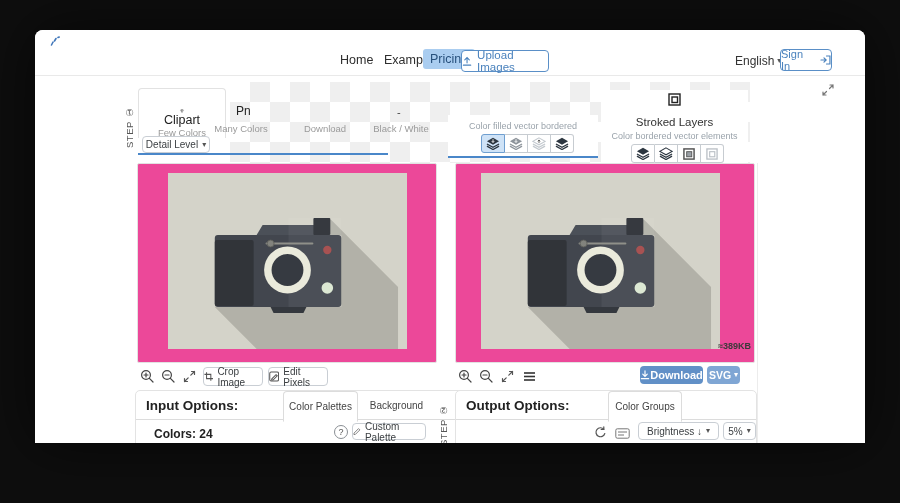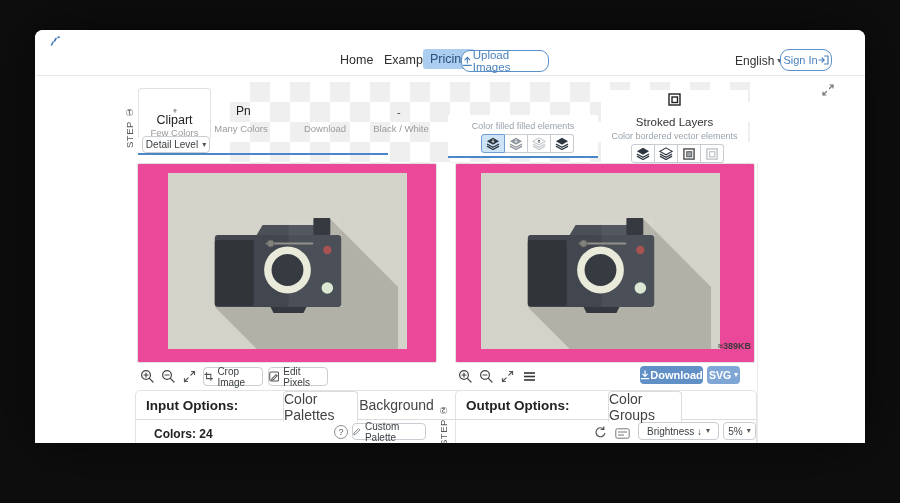--- a/index.html
+++ b/index.html
@@ -14,22 +14,22 @@
     position:absolute;left:35px;top:30px;width:830px;height:413px;
     background:#ffffff;border-radius:8px 8px 0 0;overflow:hidden;
     box-shadow:0 0 60px rgba(0,0,0,.6);
   }
   
   .hdr{left:0;top:0;width:830px;height:46px;border-bottom:1px solid #e9e9e9;background:#fff;}
   .logo{left:20px;top:8px;font-size:26px;font-weight:600;color:#4077ba;letter-spacing:.2px;}
   .navlink{top:23px;font-size:12.5px;color:#2e2e2e;cursor:pointer;}
   .pricing{background:#aacdf0;border-radius:3px;padding:3px 7px;color:#28517d;}
   .blue-outline{
-    border:1px solid #5a8fc7;color:#4a82bd;background:#fff;border-radius:9px;
-    display:flex;align-items:center;justify-content:center;font-size:11.5px;
+    border:1px solid #5a8fc7;color:#4a82bd;background:#fff;border-radius:4px;
+    display:flex;align-items:center;justify-content:center;gap:5px;font-size:11.5px;
   }
   .lang{top:24px;font-size:12px;color:#333;display:flex;align-items:center;gap:3px;}
   .caret{font-size:8px;color:#555;line-height:1;}
   
   .checker{
     background-color:#fff;
     background-image:
       linear-gradient(45deg,#efefef 25%,transparent 25%,transparent 75%,#efefef 75%),
       linear-gradient(45deg,#efefef 25%,transparent 25%,transparent 75%,#efefef 75%);
     background-size:40px 40px;background-position:0 0,20px 20px;
@@ -64,21 +64,21 @@
   .tbicon{width:17px;height:17px;display:flex;align-items:center;justify-content:center;cursor:pointer;}
   .dlbtn{background:#6190c7;color:#fff;border-radius:4px;font-size:11px;font-weight:bold;
     display:flex;align-items:center;justify-content:center;cursor:pointer;}
   .fmtbtn{background:#7fa6d4;color:#fff;border-radius:4px;font-size:10.5px;font-weight:bold;
     display:flex;align-items:center;justify-content:center;gap:3px;cursor:pointer;}
   
   .optcard{background:#fff;border:1px solid #e3e3e3;border-radius:5px;}
   .optheadrow{position:absolute;left:0;top:0;right:0;height:28px;border-bottom:1px solid #dcdcdc;}
   .opttitle{position:absolute;left:10px;top:7px;font-size:13.5px;font-weight:bold;color:#222;}
   .tab{position:absolute;top:0;height:28px;display:flex;align-items:center;justify-content:center;
-    font-size:14px;color:#444;cursor:pointer;}
+    font-size:10px;color:#444;cursor:pointer;}
   .tab.active{height:29px;background:#fff;border:1px solid #dcdcdc;border-bottom:1px solid #fff;
     border-radius:4px 4px 0 0;z-index:2;}
   .helpcirc{width:14px;height:14px;border:1px solid #8a8f94;border-radius:50%;
     display:flex;align-items:center;justify-content:center;font-size:9px;color:#555;}
   svg{display:block;}
 </style>
 </head>
 <body>
 
 <div id="window">
@@ -122,21 +122,21 @@
 
   <svg class="abs" style="left:786px;top:53px" width="14" height="14" viewBox="0 0 14 14">
     <g stroke="#777" stroke-width="1.2" fill="none" stroke-linecap="round">
       <path d="M9 2 H12 V5 M12 2 L8.5 5.5"></path>
         <path d="M5 12 H2 V9 M2 12 L5.5 8.5"></path>
     </g>
   </svg>
 
   <div class="abs steplabel" style="left:89px;top:62px;height:56px">STEP ①</div>
 
-  <div class="abs modecard" style="left:103px;top:58px;width:73px;height:50px;padding-top:20px">
+  <div class="abs modecard" style="left:103px;top:58px;width:88px;height:50px;padding-top:20px">
     <svg width="16" height="14" viewBox="0 0 16 14">
       <g stroke="#333" stroke-width="1" fill="none" stroke-linejoin="round">
         <polygon points="3,4.5 5.5,1.5 10.5,1.5 13,4.5 8,12.5"></polygon>
         <path d="M3 4.5 H13 M5.5 1.5 L6.5 4.5 L8 12.5 M10.5 1.5 L9.5 4.5"></path>
         <circle cx="6" cy="7" r="0.4" fill="#333"></circle>
           <circle cx="10" cy="7" r="0.4" fill="#333"></circle>
       </g>
     </svg>
     <div class="mode-title">Clipart</div>
     <div class="mode-sub">Few Colors</div>
@@ -148,21 +148,21 @@
   <div class="abs mode-title" style="left:362px;top:76px;font-size:11px;color:#444">-</div>
   <div class="abs mode-sub" style="left:334px;top:93px;width:64px;text-align:center">Black / White</div>
 
   <div class="abs small-btn" style="left:107px;top:106px;width:68px;height:17px">
     <span>Detail Level</span>
     <span class="caret">▾</span>
   </div>
   <div class="abs blue-underline" style="left:103px;top:123px;width:250px"></div>
 
   <div class="abs stylecard" style="left:413px;top:85px;width:150px;height:41px">
-    <div class="cap" style="margin-top:6px">Color filled filled elements</div>
+    <div class="cap" style="margin-top:6px">Color filled vector bordered</div>
     <div class="iconrow" style="margin:3px 0 0 33px">
       <div class="icbtn active">
         <svg width="14" height="13" viewBox="0 0 16 15">
           <polygon points="8,1 15,5 8,9 1,5" fill="#2c3640"></polygon>
           <path d="M1 8 L8 12 L15 8 M1 10.5 L8 14.5 L15 10.5" stroke="#2c3640" stroke-width="1.4" fill="none"></path>
           <path d="M8 2.5 V6 M6.6 4.8 L8 6.4 L9.4 4.8" stroke="#fff" stroke-width="1" fill="none"></path>
         </svg>
       </div>
       <div class="icbtn">
         <svg width="14" height="13" viewBox="0 0 16 15">

